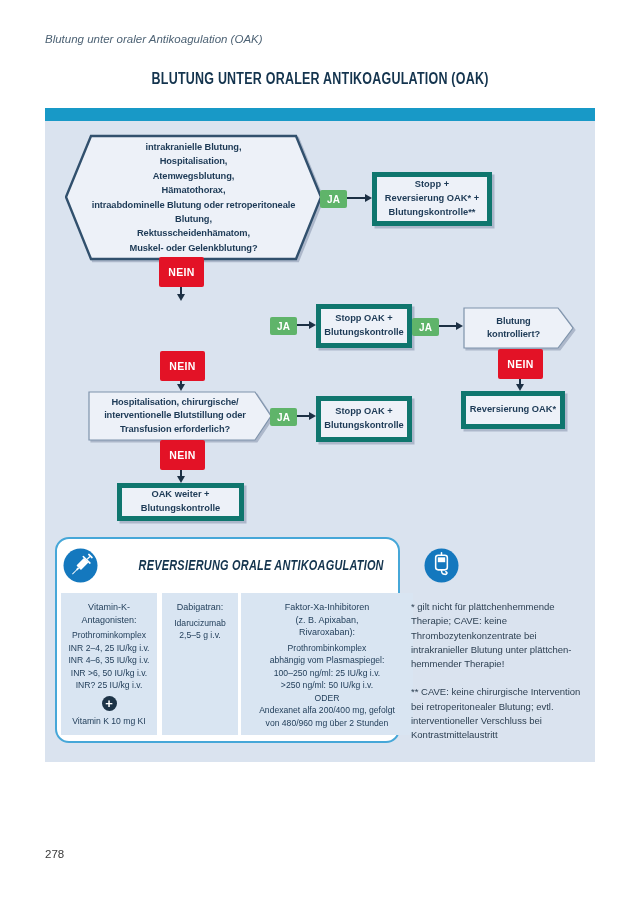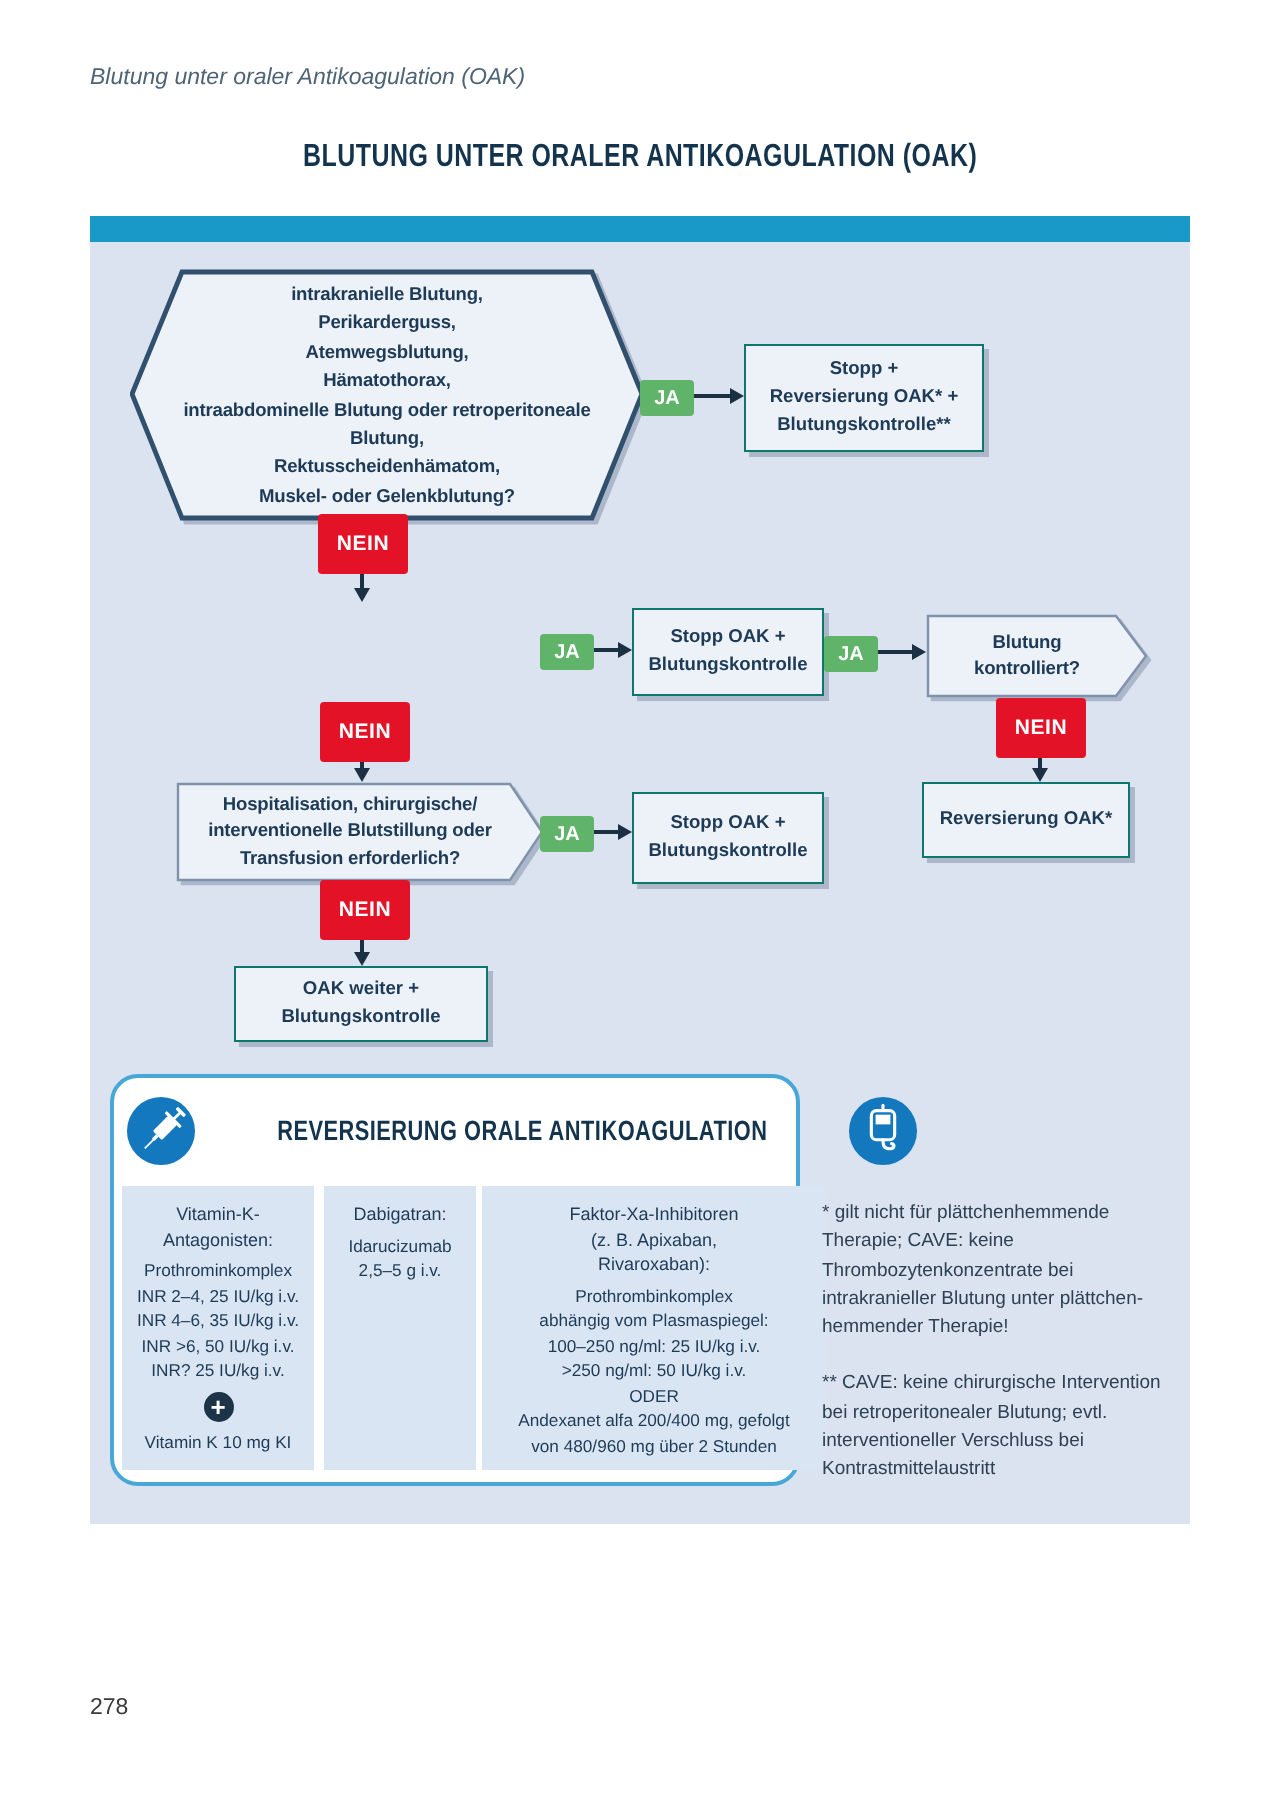--- a/index.html
+++ b/index.html
@@ -15,33 +15,33 @@
 
   .node-text { position:absolute; inset:0; display:flex; align-items:center; justify-content:center; text-align:center; white-space:pre-line; font-weight:700; color:#1d3a56; font-size:9.3px; line-height:1.5; letter-spacing:-0.1px; }
   .shape-svg { position:absolute; inset:0; width:100%; height:100%; filter:drop-shadow(2.5px 2.5px 0 rgba(96,114,142,.38)); }
 
   .hexagon { position:absolute; left:20px; top:26px; width:257px; height:127px; }
   .hexagon .node-text { padding:0 26px; line-height:1.55; }
 
   .decision { position:absolute; }
   .decision .node-text { padding:0 18px 0 8px; line-height:1.45; }
 
-  .rect-node { position:absolute; background:#edf1f8; border:1px solid #0f766e; box-shadow:2.5px 2.5px 0 rgba(96,114,142,.38); display:flex; align-items:center; justify-content:center; text-align:center; white-space:pre-line; font-weight:700; color:#1d3a56; font-size:9.3px; line-height:1.5; }
+  .rect-node { position:absolute; background:#edf1f8; border:5px solid #0f766e; box-shadow:2.5px 2.5px 0 rgba(96,114,142,.38); display:flex; align-items:center; justify-content:center; text-align:center; white-space:pre-line; font-weight:700; color:#1d3a56; font-size:9.3px; line-height:1.5; }
 
   .badge { position:absolute; display:flex; align-items:center; justify-content:center; color:#fff; font-weight:700; border-radius:2px; z-index:5; }
   .badge-ja { background:#5fb46a; width:27px; height:18px; font-size:10px; }
   .badge-nein { background:#e31226; width:45px; height:30px; font-size:10.5px; letter-spacing:.3px; }
 
   .hline { position:absolute; height:2px; background:#1c3044; }
   .hline::after { content:""; position:absolute; right:-7px; top:-3.5px; border-left:7px solid #1c3044; border-top:4.5px solid transparent; border-bottom:4.5px solid transparent; }
   .vline { position:absolute; width:2px; background:#1c3044; }
   .vline::after { content:""; position:absolute; bottom:-7px; left:-3.5px; border-top:7px solid #1c3044; border-left:4.5px solid transparent; border-right:4.5px solid transparent; }
 
   .reversal-box { position:absolute; left:10px; top:429px; width:345px; height:206px; background:#fff; border:2px solid #46a7d8; border-radius:14px; }
-  .reversal-header { position:absolute; left:0; top:0; width:100%; height:52px; display:flex; align-items:center; }
+  .reversal-header { position:absolute; left:0; top:0; width:100%; height:52px; display:flex; align-items:center;font-style:italic; }
   .circle-icon { width:35px; height:35px; flex:0 0 35px; margin:0 6px; }
   .reversal-title { flex:1; text-align:center; font-size:14px; font-weight:700; color:#14344e; white-space:nowrap; }
 
   .rcol { position:absolute; top:54px; height:142px; background:#d9e5f2; color:#1d3a56; text-align:center; padding:8px 2px 0; font-size:8.6px; line-height:1.45; }
   .rcol .col-heading { font-weight:400; font-size:9px; line-height:1.4; white-space:pre-line; margin-bottom:3px; }
   .rcol .col-body { white-space:pre-line; }
   .col1 { left:4px; width:96px; }
   .col2 { left:105px; width:76px; }
   .col3 { left:184px; width:172px; }
   .plus-icon { width:15px; height:15px; border-radius:50%; background:#1d3347; color:#fff; display:flex; align-items:center; justify-content:center; font-size:13px; font-weight:700; margin:5px auto 4px; line-height:1; }
@@ -62,21 +62,21 @@
   <div class="page-title"><span class="cond">BLUTUNG UNTER ORALER ANTIKOAGULATION (OAK)</span></div>
 
   <div class="panel">
     <div class="teal-bar"></div>
 
     <div class="hexagon">
       <svg class="shape-svg" viewBox="0 0 257 127" preserveAspectRatio="none">
         <polygon points="1,63 26,2 231,2 256,63 231,125 26,125" fill="#edf1f8" stroke="#31506d" stroke-width="2.4"></polygon>
       </svg>
       <div class="node-text">intrakranielle Blutung,
-Perikarderguss,
+Hospitalisation,
 Atemwegsblutung,
 Hämatothorax,
 intraabdominelle Blutung oder retroperitoneale
 Blutung,
 Rektusscheidenhämatom,
 Muskel- oder Gelenkblutung?</div>
     </div>
 
     <div class="hline" style="left:277px; top:89px; width:43px;"></div>
     <div class="badge badge-ja" style="left:275px; top:82px;">JA</div>

